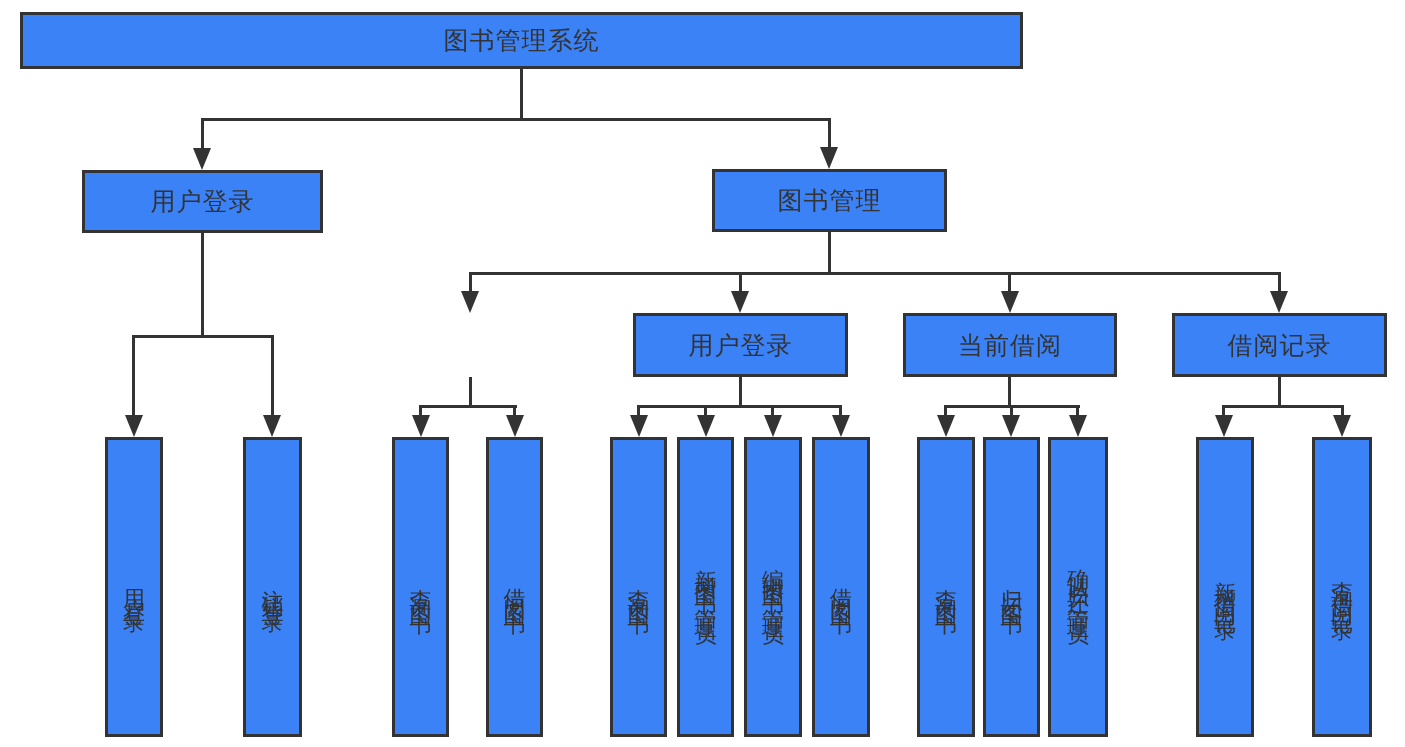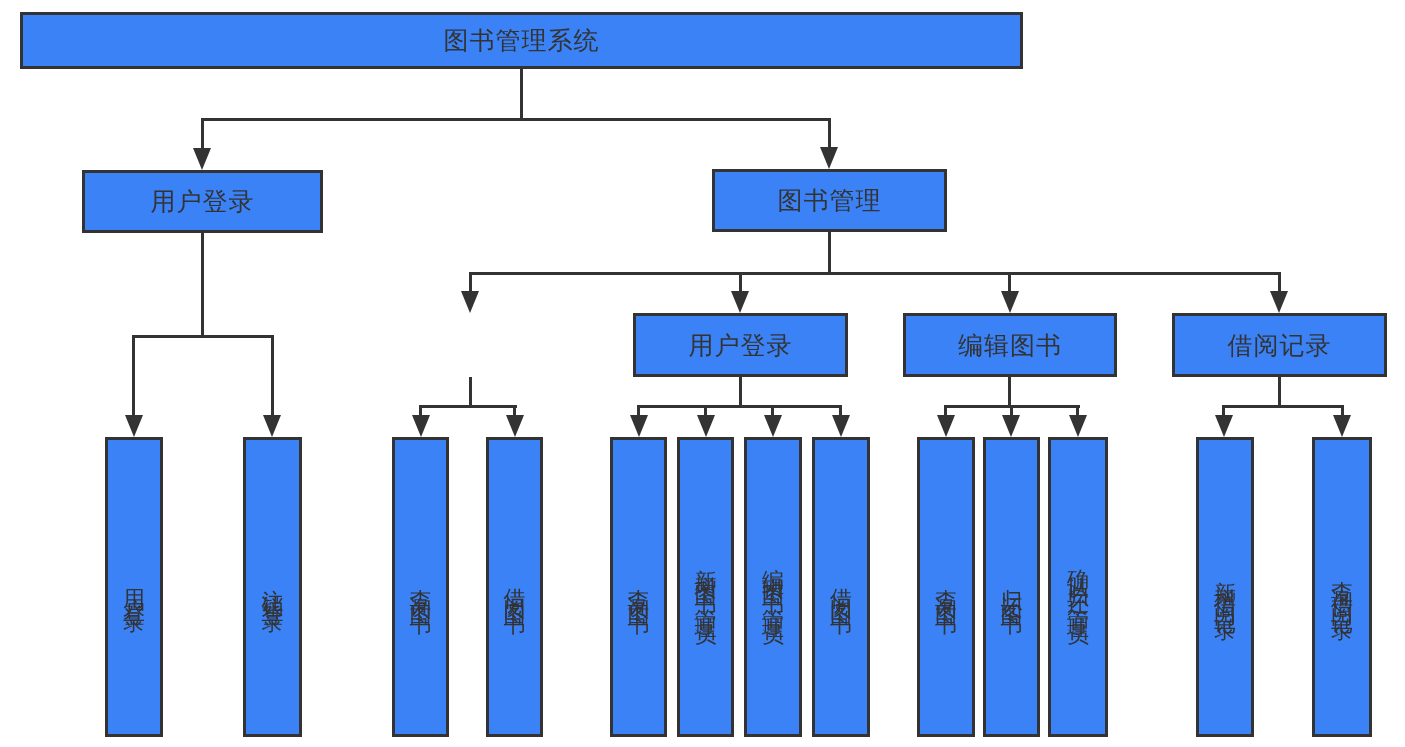--- a/index.html
+++ b/index.html
@@ -87,21 +87,21 @@
   <div class="arrow" style="left:731px; top:291px;"></div>
   <div class="vl" style="left:1008px; top:274px; height:18px;"></div>
   <div class="arrow" style="left:1001px; top:291px;"></div>
   <div class="vl" style="left:1278px; top:274px; height:18px;"></div>
   <div class="arrow" style="left:1270px; top:291px;"></div>
 
   <div class="box hbox" style="left:633px; top:313px; width:215px; height:64px;">
     <span>用户登录</span>
   </div>
   <div class="box hbox" style="left:903px; top:313px; width:214px; height:64px;">
-    <span>编辑图书</span>
+    <span>当前借阅</span>
   </div>
   <div class="box hbox" style="left:1172px; top:313px; width:215px; height:64px;">
     <span>借阅记录</span>
   </div>
 
   <div class="vl" style="left:469px; top:377px; height:29px;"></div>
   <div class="hl" style="left:419px; top:405px; width:98px;"></div>
   <div class="vl" style="left:419px; top:407px; height:10px;"></div>
   <div class="arrow" style="left:412px; top:415px;"></div>
   <div class="vl" style="left:513px; top:407px; height:10px;"></div>

